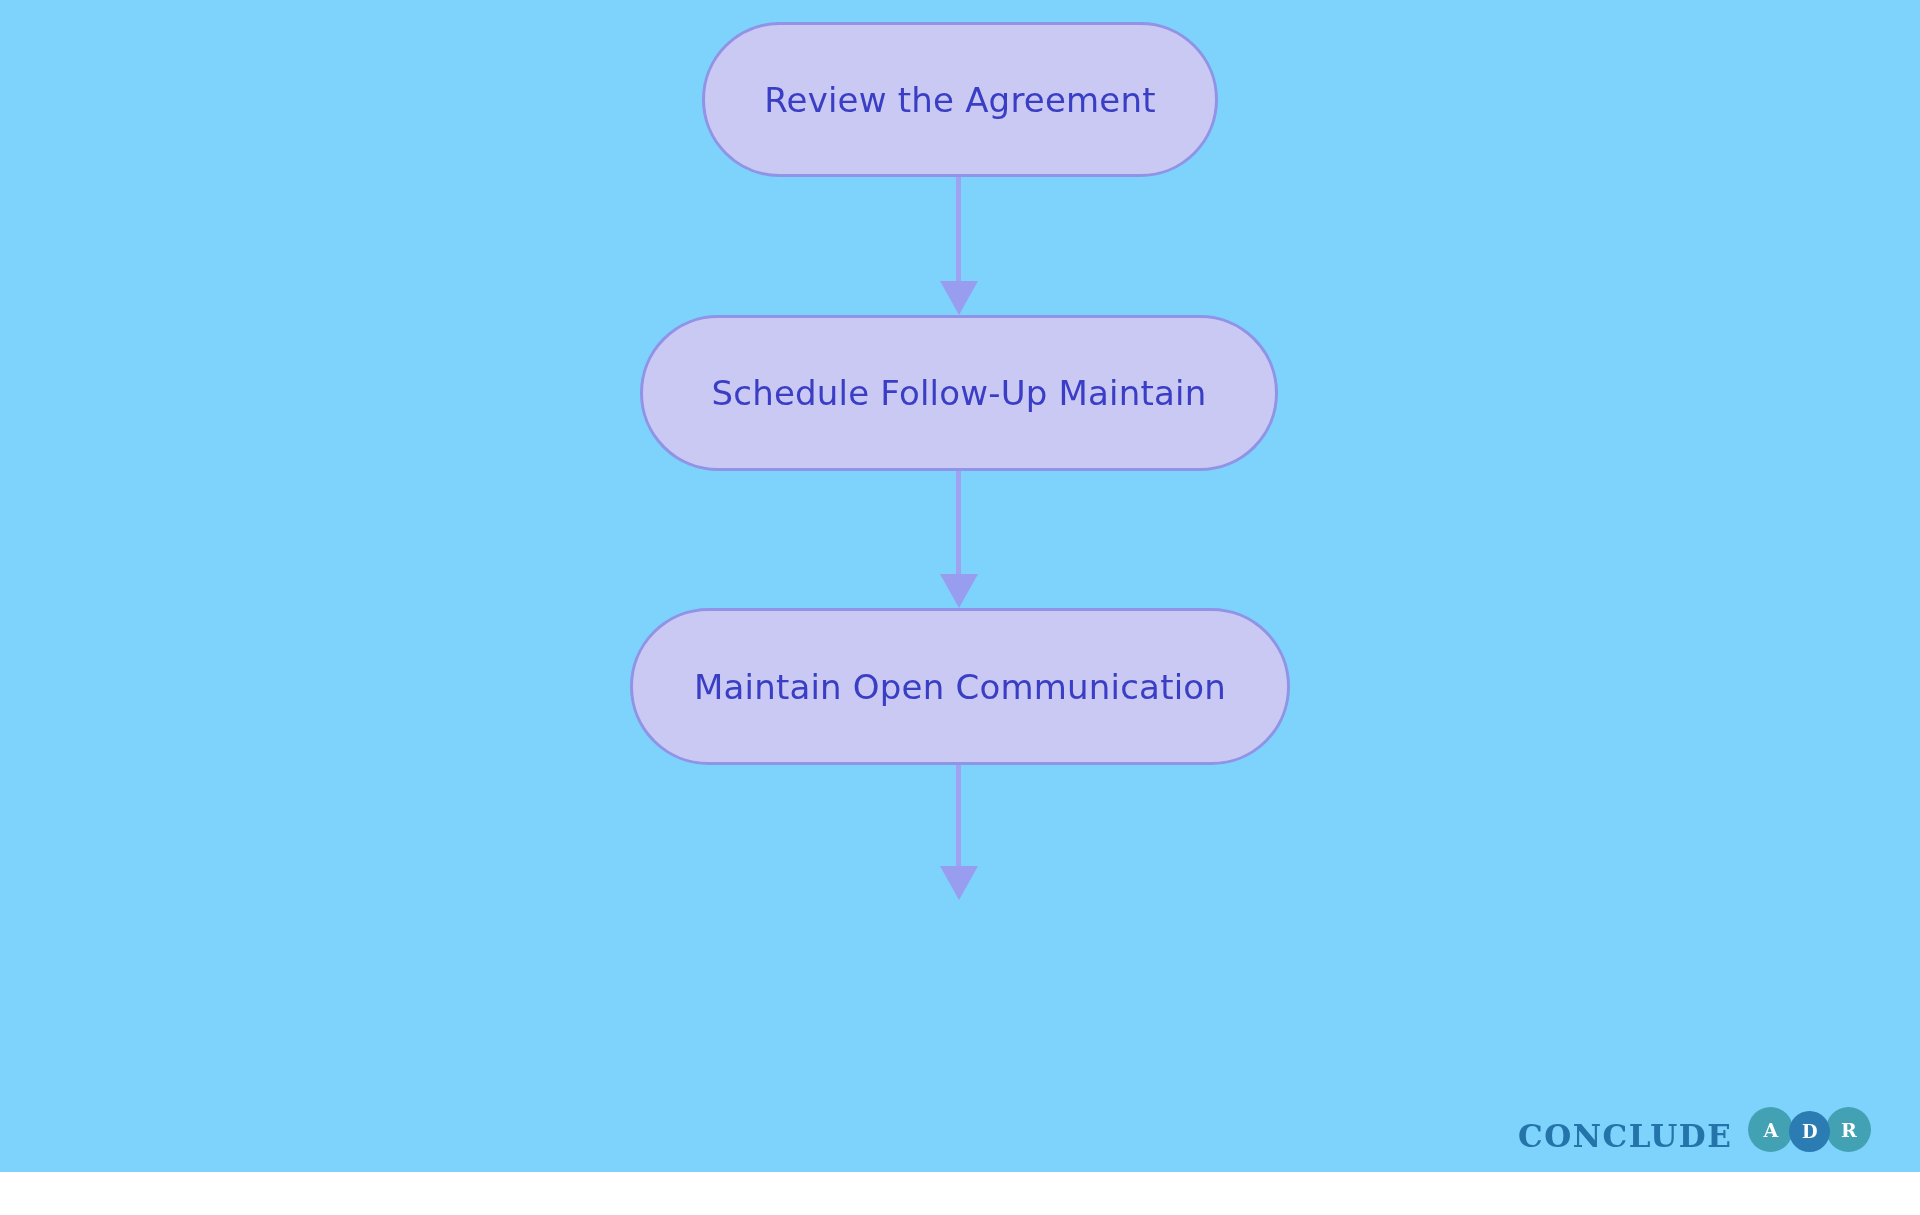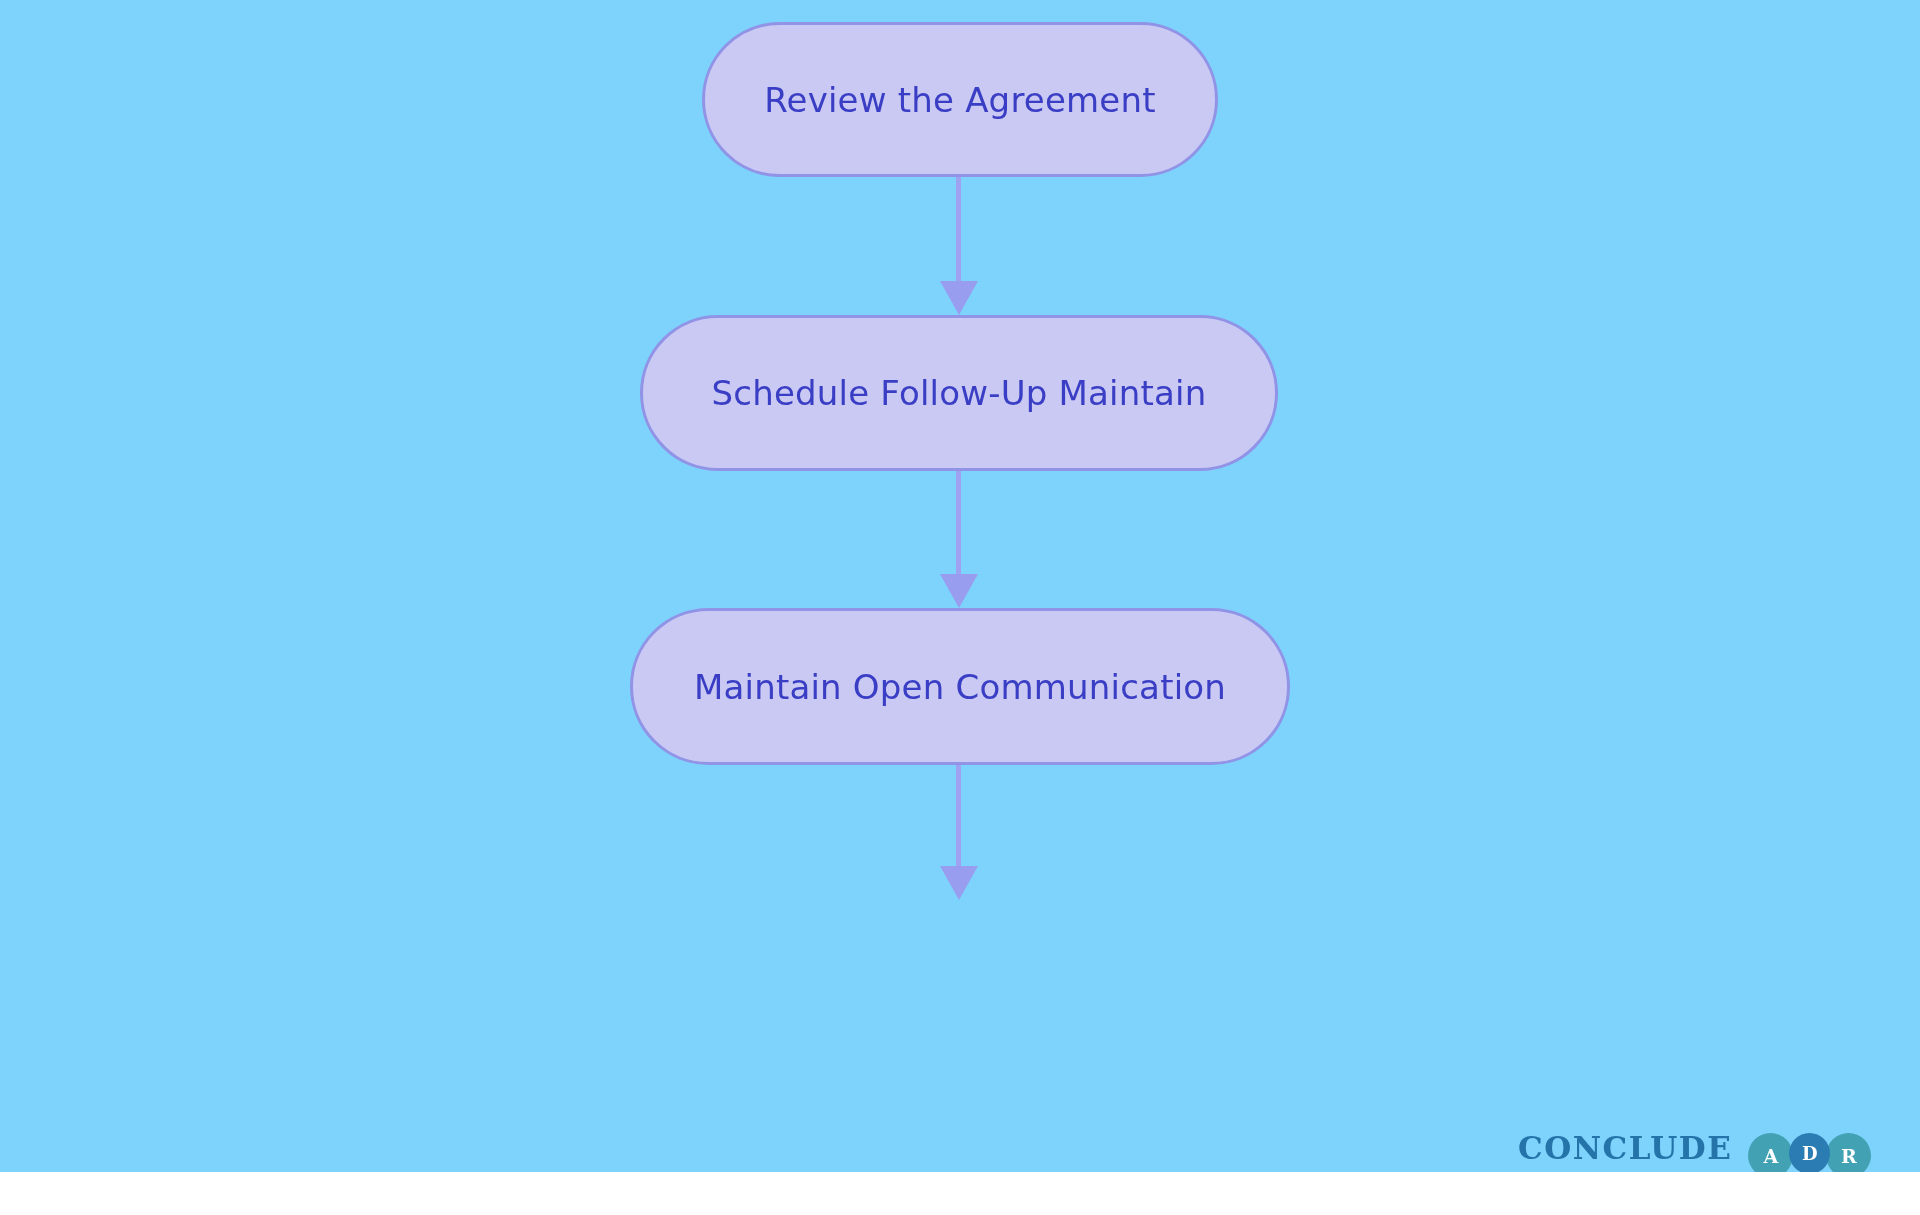--- a/index.html
+++ b/index.html
@@ -57,24 +57,24 @@
   .head-1 { top: 281px; }
   .line-2 { top: 471px; height: 103px; }
   .head-2 { top: 574px; }
   .line-3 { top: 765px; height: 101px; }
   .head-3 { top: 866px; }
 
   
   .logo {
     position: absolute;
     left: 1518px;
-    top: 1133px;
+    top: 1104px;
     height: 48px;
     display: flex;
-    align-items: flex-start;
+    align-items: flex-end;
   }
   .logo-wordmark {
     font-family: "DejaVu Serif", "Liberation Serif", serif;
     font-weight: bold;
     font-size: 31px;
     letter-spacing: 1.5px;
     color: #2473a9;
     line-height: 1;
     margin-right: 16px;
   }

